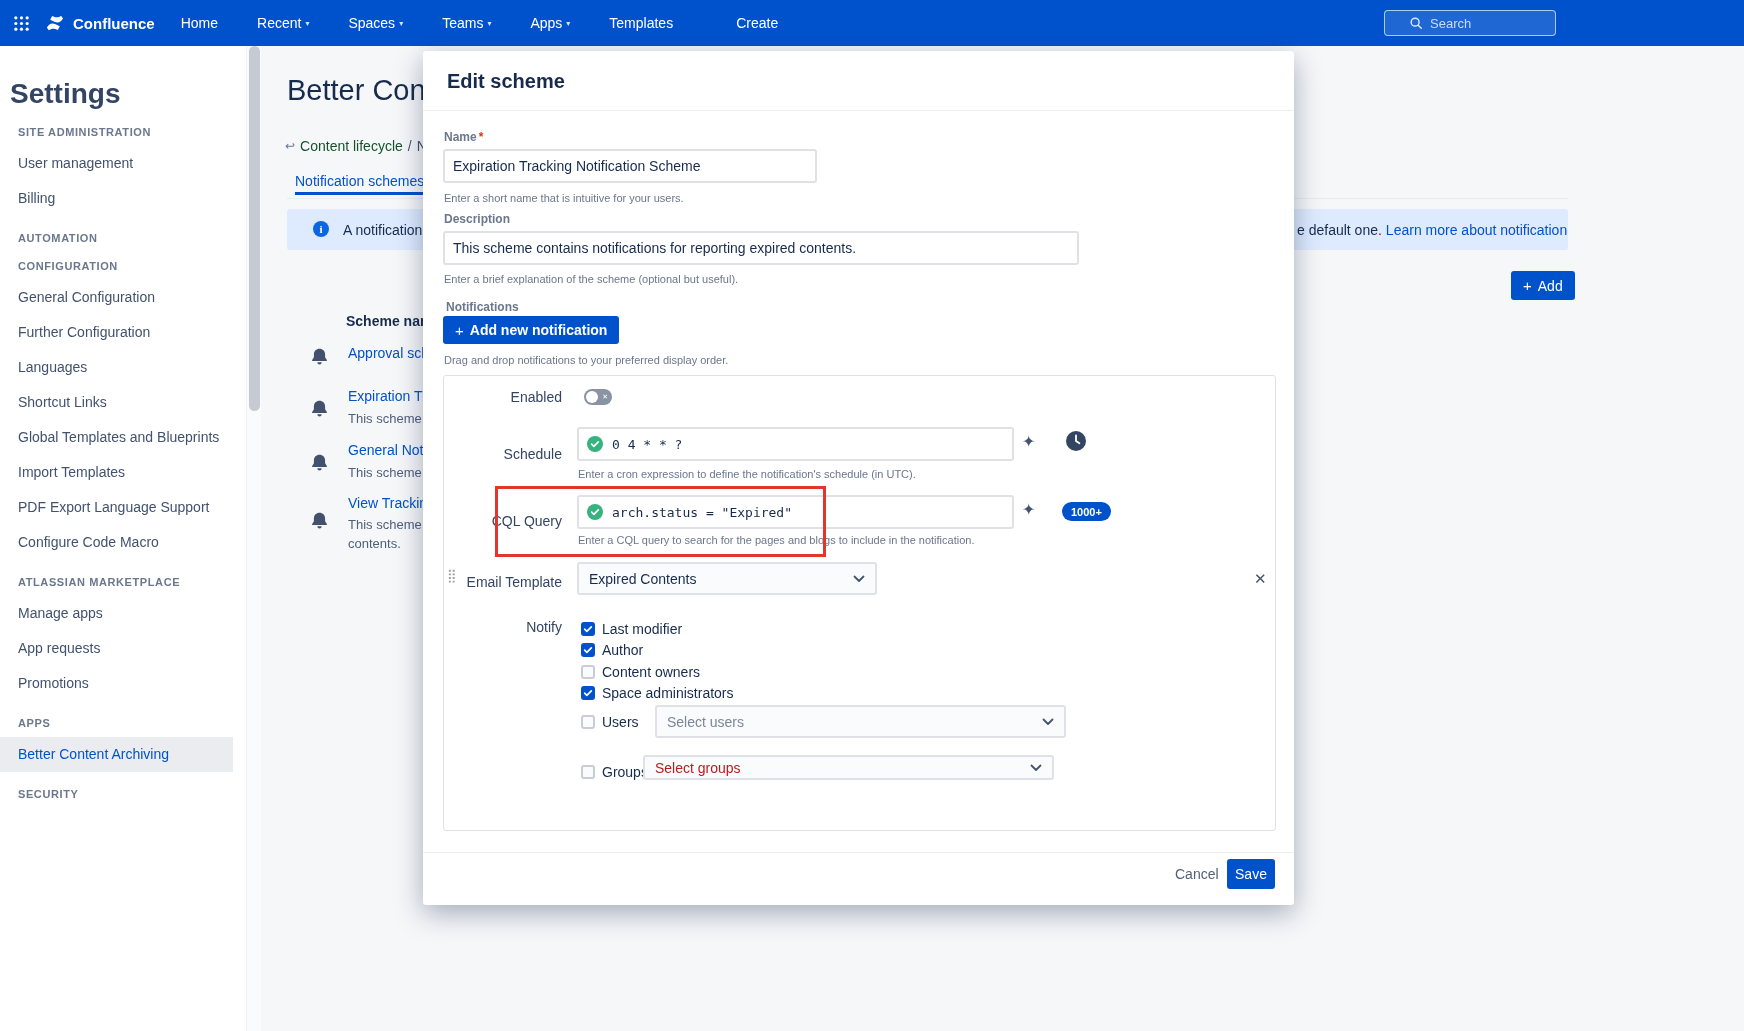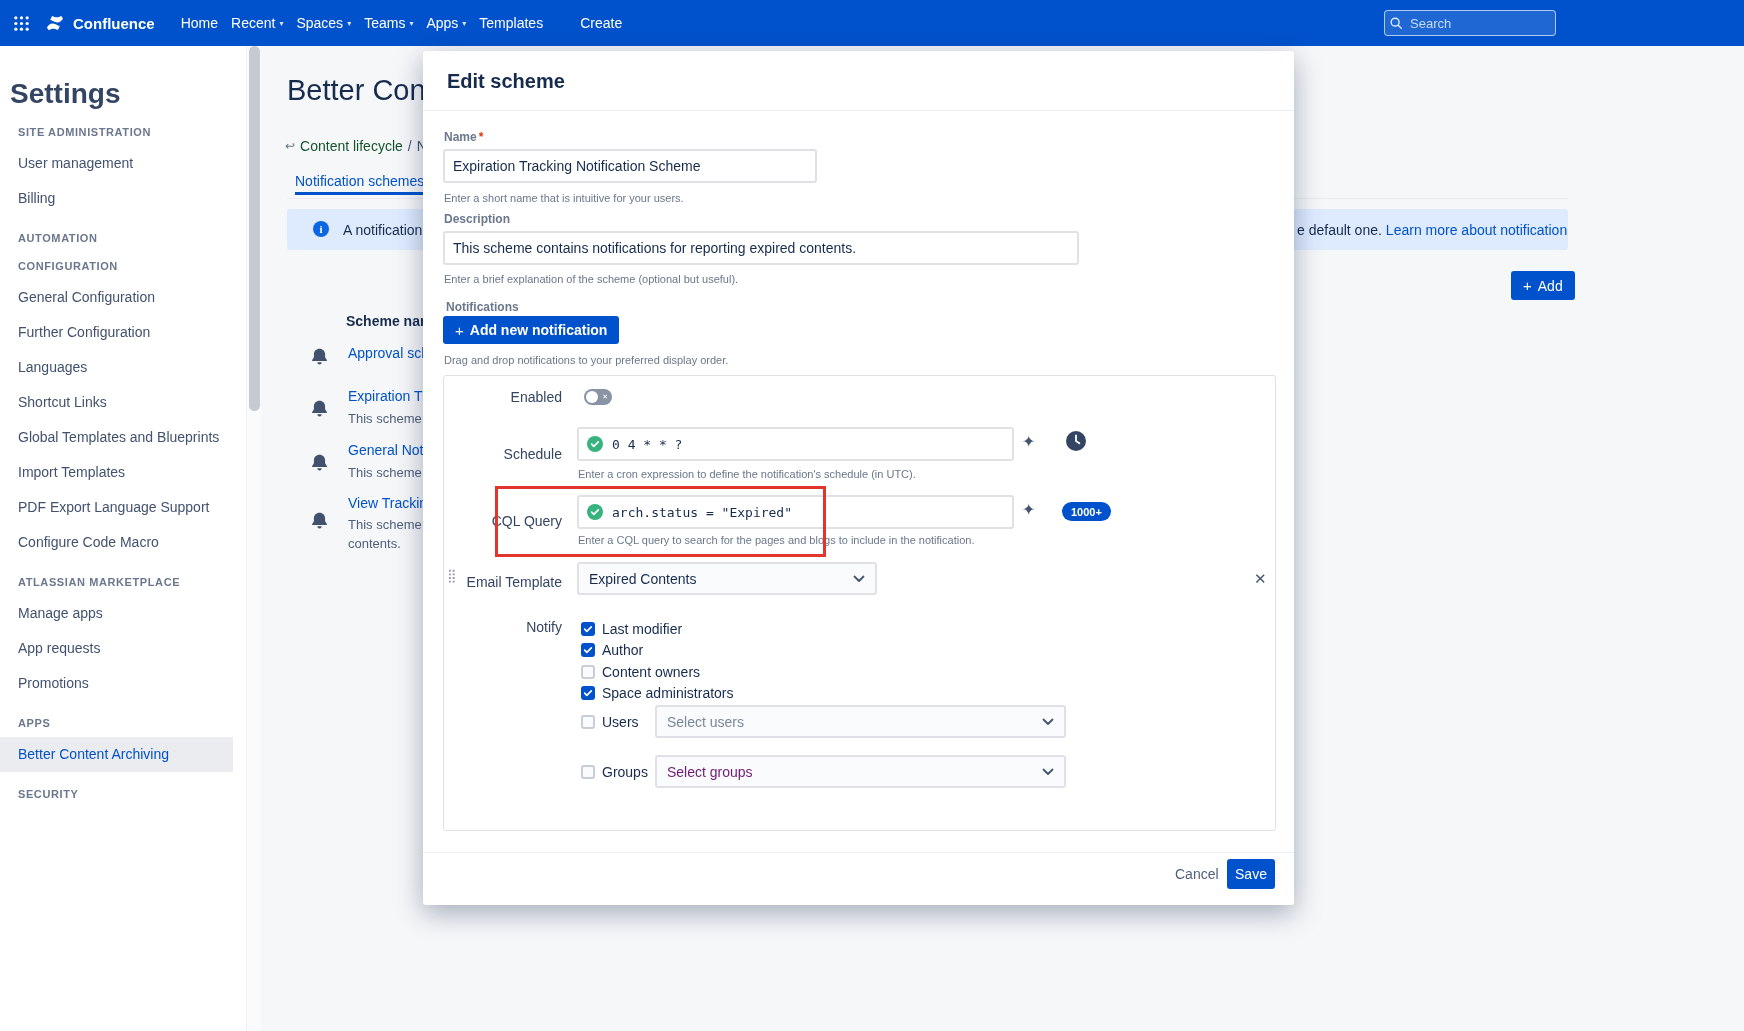--- a/index.html
+++ b/index.html
@@ -5,24 +5,24 @@
   * { margin:0; padding:0; box-sizing:border-box; }
   html,body { width:1744px; height:1031px; overflow:hidden; }
   body { font-family:"Liberation Sans", sans-serif; background:var(--content_bg,#F6F7F9); position:relative; }
   a { text-decoration:none; cursor:pointer; }
 
   
   .nav { position:absolute; left:0; top:0; width:1744px; height:46px; background:var(--nav_blue,#0052CC); display:flex; align-items:center; z-index:10; }
   .appgrid { margin-left:13px; display:flex; cursor:pointer; }
   .brand { display:flex; align-items:center; gap:7px; margin-left:14px; cursor:pointer; }
   .brand-name { color:#fff; font-size:15px; font-weight:700; }
-  .nav-items { display:flex; align-items:flex-end; gap:13px; margin-left:26px; }
+  .nav-items { display:flex; align-items:flex-end; gap:39px; margin-left:26px; }
   .nav-item { color:#fff; font-size:14px; cursor:pointer; white-space:nowrap; }
   .chev { font-size:8px; opacity:.85; margin-left:4px; vertical-align:2px; }
-  .nav-search { position:absolute; left:1384px; top:10px; width:172px; height:26px; border:1px solid rgba(255,255,255,.65); background:rgba(255,255,255,.12); border-radius:4px; display:flex; align-items:center; gap:7px; padding:0 4px; }
+  .nav-search { position:absolute; left:1384px; top:10px; width:172px; height:26px; border:1px solid rgba(255,255,255,.65); background:rgba(255,255,255,.12); border-radius:4px; display:flex; align-items:center; gap:7px; padding:0 24px; }
   .nav-search input { flex:1; background:transparent; border:none; outline:none; color:#fff; font-size:13px; font-family:inherit; min-width:0; }
   .nav-search input::placeholder { color:#C9DCF9; }
 
   
   .sidebar { position:absolute; left:0; top:46px; width:246px; bottom:0; background:#fff; overflow:hidden; z-index:1; }
   .side-title { margin:32px 0 4px 10px; font-size:28px; font-weight:600; color:#344563; }
   .side-header { margin:16px 0 8px 18px; font-size:11px; font-weight:700; color:var(--text_gray,#6B778C); letter-spacing:.6px; }
   .side-item { height:35px; line-height:35px; padding-left:18px; margin-right:13px; font-size:14px; color:#42526E; cursor:pointer; white-space:nowrap; overflow:hidden; }
   .side-item.selected { background:var(--selected_bg,#EBECF0); color:var(--link_blue,#0052CC); }
   .sb-track { position:absolute; left:246px; top:46px; bottom:0; width:15px; background:#FAFBFC; border-left:1px solid #F0F1F3; z-index:2; }
@@ -77,21 +77,21 @@
   .mono { font-family:"DejaVu Sans Mono",monospace; font-size:13px; color:var(--text_dark,#172B4D); white-space:pre; }
   .sparkle { position:absolute; background:none; border:none; font-size:16px; color:#44546F; cursor:pointer; padding:0; font-family:inherit; }
   .s1{left:578px;top:56px} .s2{left:578px;top:124px}
   .clock { position:absolute; left:622px; top:55px; cursor:pointer; display:flex; }
   .badge { position:absolute; left:618px; top:126px; height:19px; padding:0 9px; border-radius:10px; background:var(--link_blue,#0052CC); color:#fff; font-size:11px; font-weight:600; display:inline-flex; align-items:center; cursor:pointer; }
   .c-help { position:absolute; font-size:11px; color:var(--text_gray,#6B778C); white-space:nowrap; }
   .h-schedule{left:134px;top:92px} .h-cql{left:134px;top:158px}
   .select { position:absolute; display:flex; align-items:center; justify-content:space-between; background:#FAFBFC; border:2px solid var(--border_gray,#DFE1E6); border-radius:3px; padding:0 10px; font-size:14px; color:var(--text_dark,#172B4D); cursor:pointer; }
   .email-select{left:133px;top:186px;width:300px;height:33px}
   .users-select{left:211px;top:329px;width:411px;height:33px;color:#7A869A}
-  .groups-select{left:211px;top:379px;width:411px;height:33px;color:#701a75}
+  .groups-select{left:199px;top:379px;width:411px;height:25px;color:#b91c1c}
   .remove-x { position:absolute; left:810px; top:194px; font-size:15px; color:#44546F; cursor:pointer; }
   .cb { position:absolute; left:137px; width:14px; height:14px; border-radius:3px; display:flex; align-items:center; justify-content:center; cursor:pointer; }
   .cb-on { background:var(--link_blue,#0052CC); }
   .cb-off { background:#FAFBFC; border:2px solid #C9CED6; }
   .cb1{top:246px}.cb2{top:267px}.cb3{top:289px}.cb4{top:310px}.cb-users{top:339px}.cb-groups{top:389px}
   .cb-label { position:absolute; left:158px; font-size:14px; color:var(--text_dark,#172B4D); white-space:nowrap; }
   .cbl1{top:245px}.cbl2{top:266px}.cbl3{top:288px}.cbl4{top:309px}.cbl-users{top:338px}.cbl-groups{top:388px}
   .m-footer-hr { position:absolute; left:0; right:0; top:801px; height:1px; background:#EDEEF1; }
   .cancel { position:absolute; left:752px; top:815px; font-size:14px; font-weight:500; color:#505F79; cursor:pointer; }
   .save { position:absolute; left:804px; top:808px; width:48px; height:30px; background:var(--link_blue,#0052CC); color:#fff; border:none; border-radius:3px; font-size:14px; font-weight:500; font-family:inherit; cursor:pointer; }

